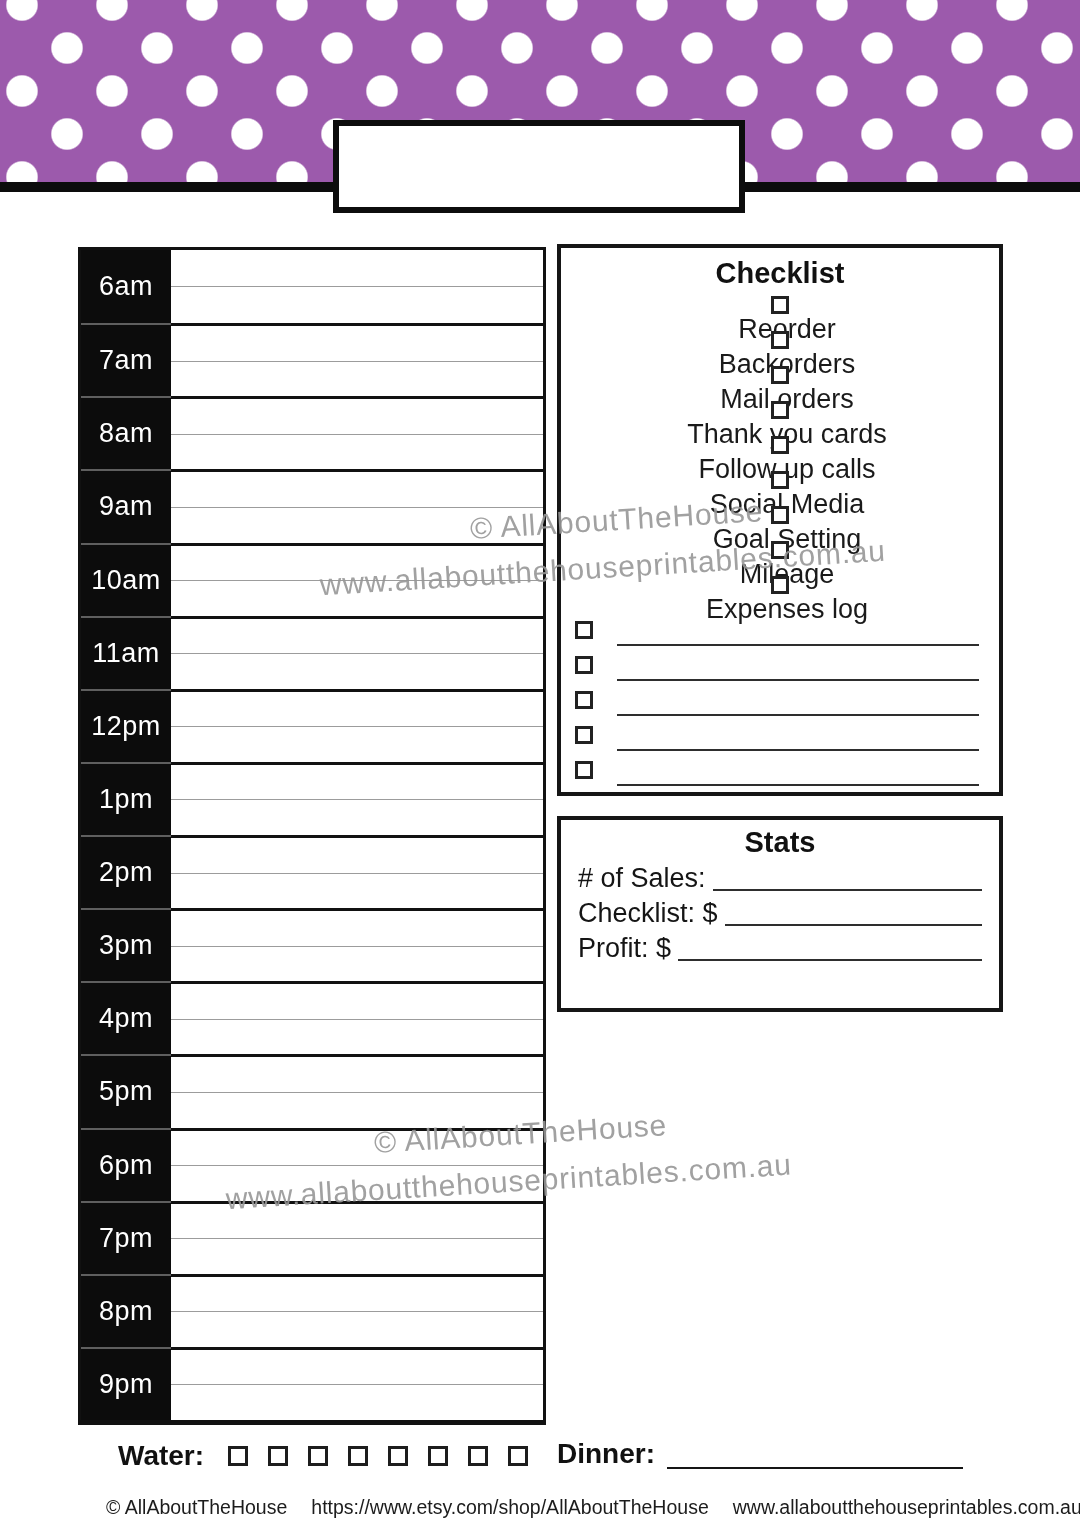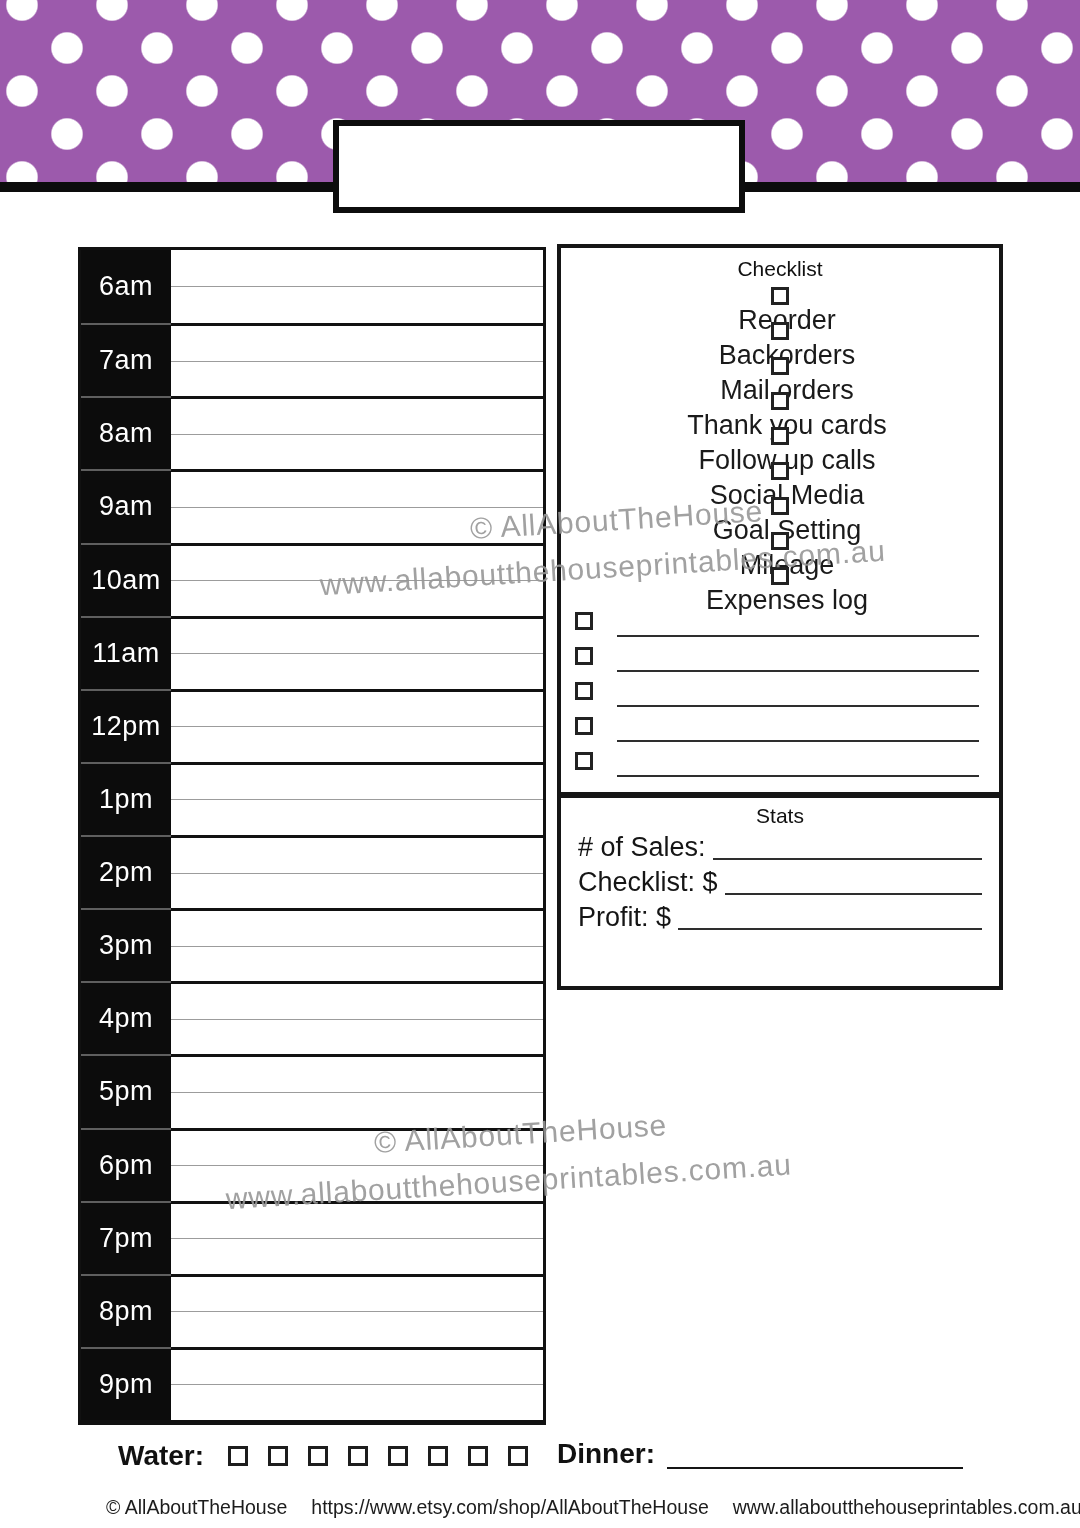--- a/index.html
+++ b/index.html
@@ -38,23 +38,23 @@
   }
   .sch-row:not(:first-child) .time-cell { border-top:2px solid #5f5f5f; }
   .slot { flex:1; display:flex; flex-direction:column; background:#fff; }
   .sch-row:not(:first-child) .slot { border-top:3px solid #111; }
   .half-top { flex:1; border-bottom:1.5px solid #9c9c9c; }
   .half-bottom { flex:1; }
 
   
   .panel { position:absolute; left:557px; width:446px; border:4px solid #161616; background:#fff; }
   .checklist-box { top:244px; height:552px; }
-  .stats-box { top:794px; height:196px; }
+  .stats-box { top:816px; height:196px; }
   .notes-box { top:1020px; height:402px; }
-  .box-title { text-align:center; font-weight:normal; font-size:21px; color:#111; padding-top:9px; }
+  .box-title { text-align:center; font-weight:bold; font-size:29px; color:#111; padding-top:9px; }
   .stats-box .box-title { padding-top:6px; }
 
   .cl-items { margin-top:6px; }
   .cl-item { display:flex; align-items:center; height:35px; padding-left:14px; font-size:27px; color:#1a1a1a;flex-direction:column; }
   .cbox { width:18px; height:18px; border:3px solid #222; flex:none; margin-right:14px; background:#fff; }
   .cl-blank { display:flex; align-items:flex-end; height:35px; padding:0 20px 0 14px; }
   .cl-blank .cbox { margin-bottom:7px; }
   .blank-line { flex:1; border-bottom:2px solid #2e2e2e; margin-left:10px; height:31px; }
 
   .stat-row { display:flex; align-items:flex-end; height:35px; padding:0 17px 0 17px; font-size:27px; color:#151515; }

